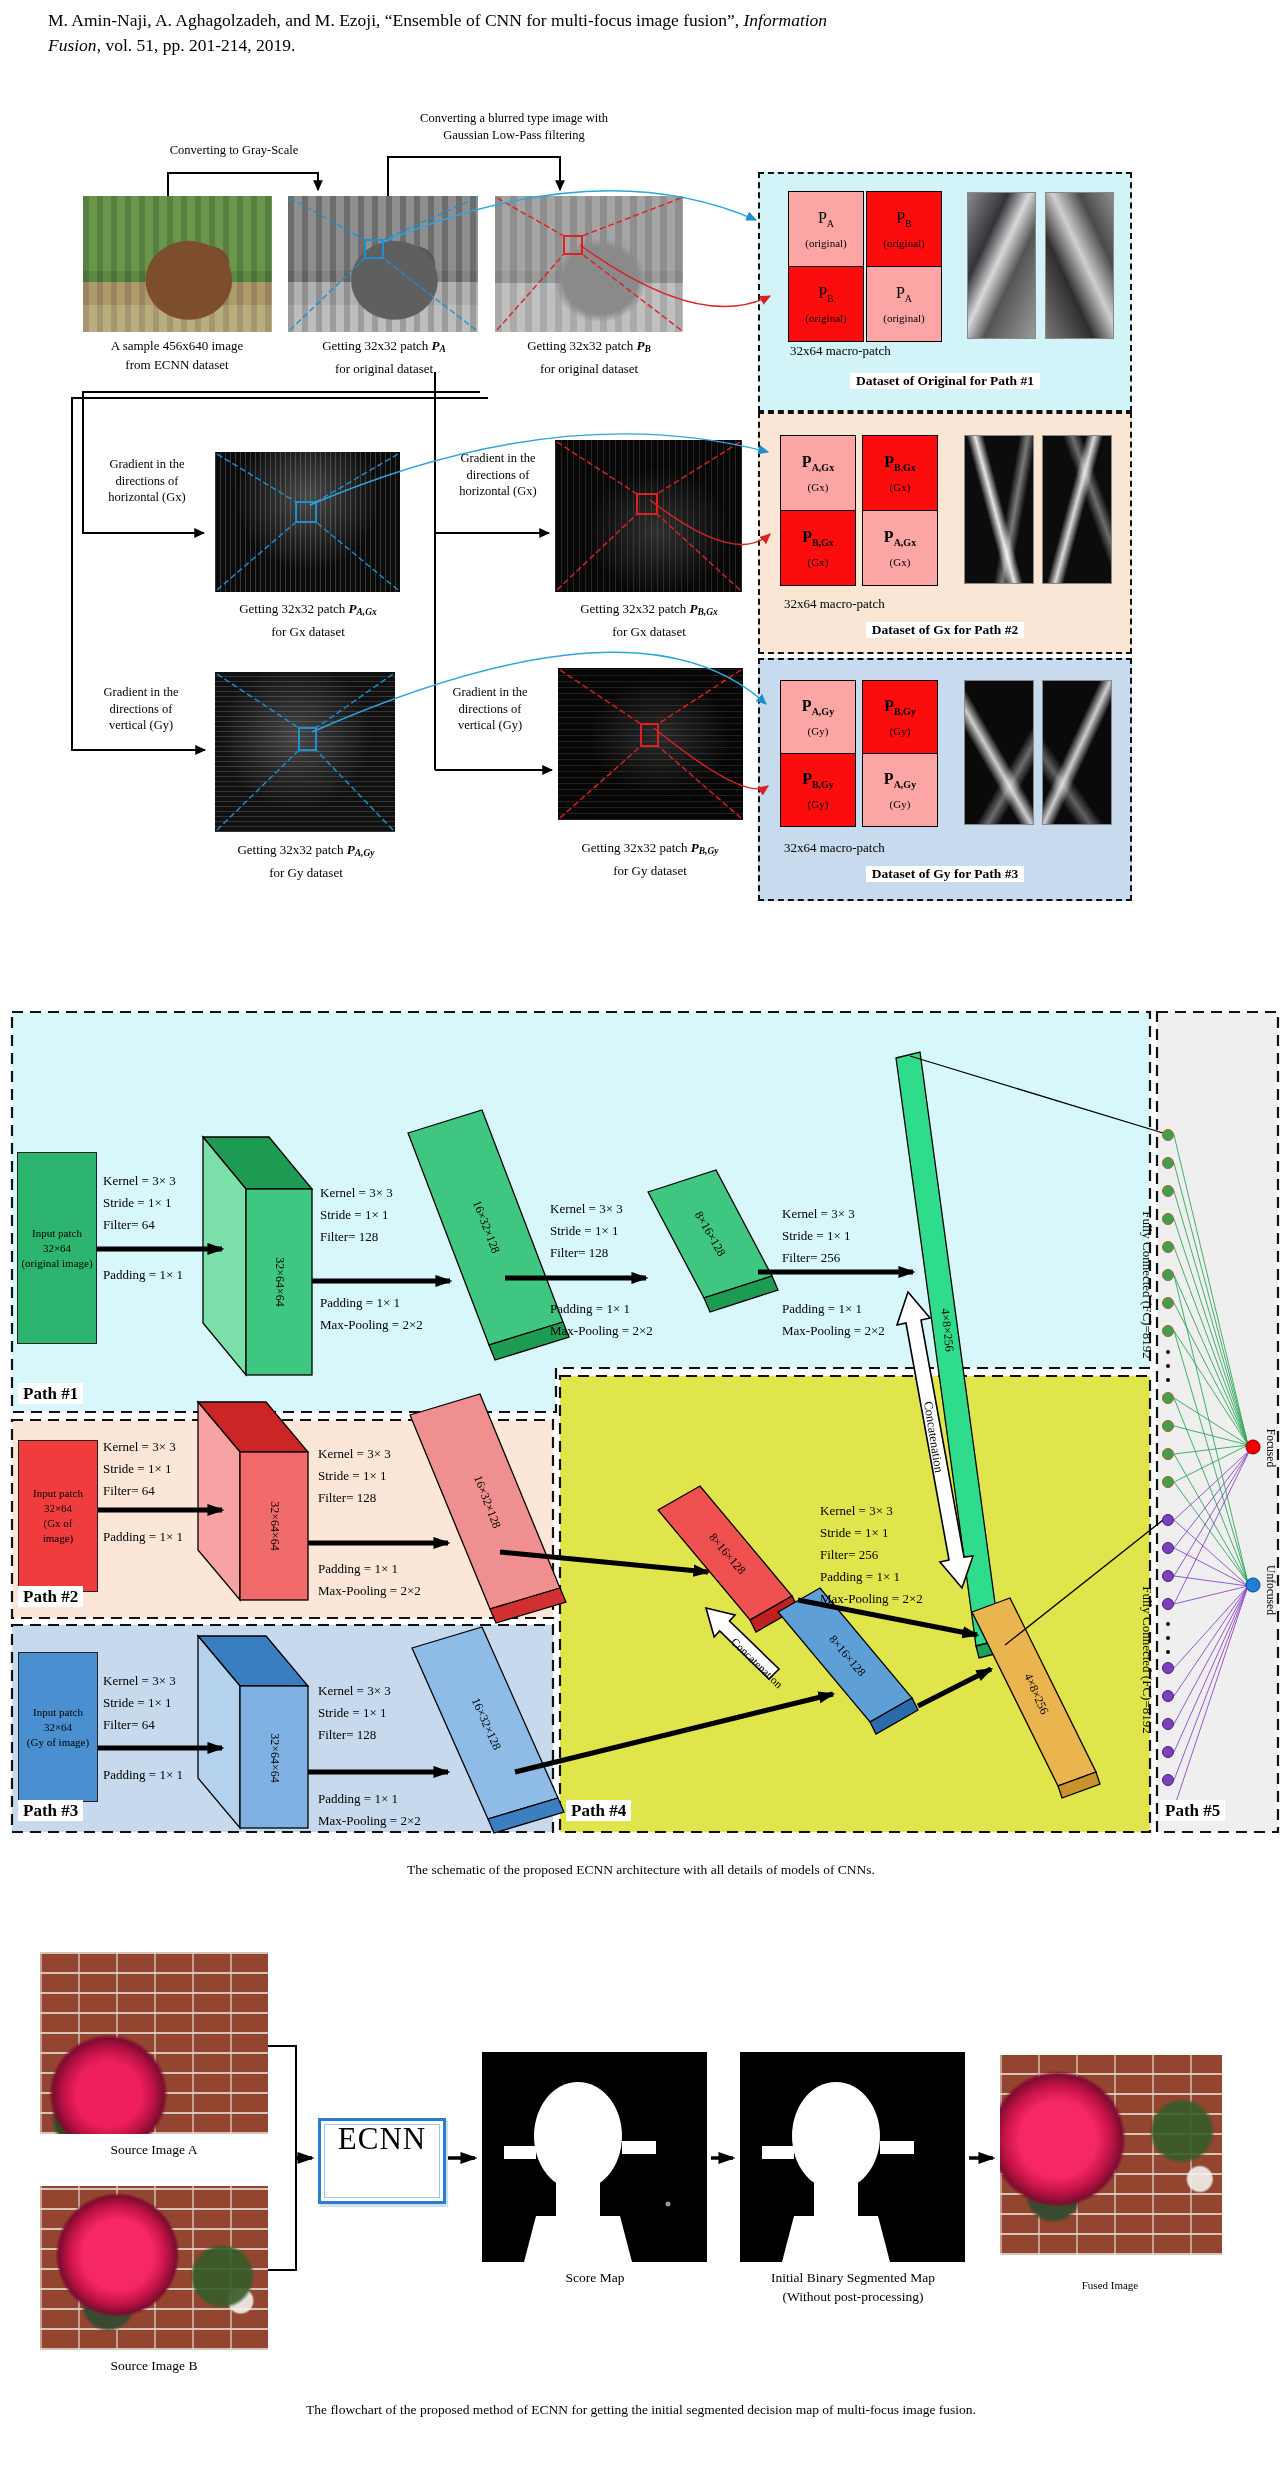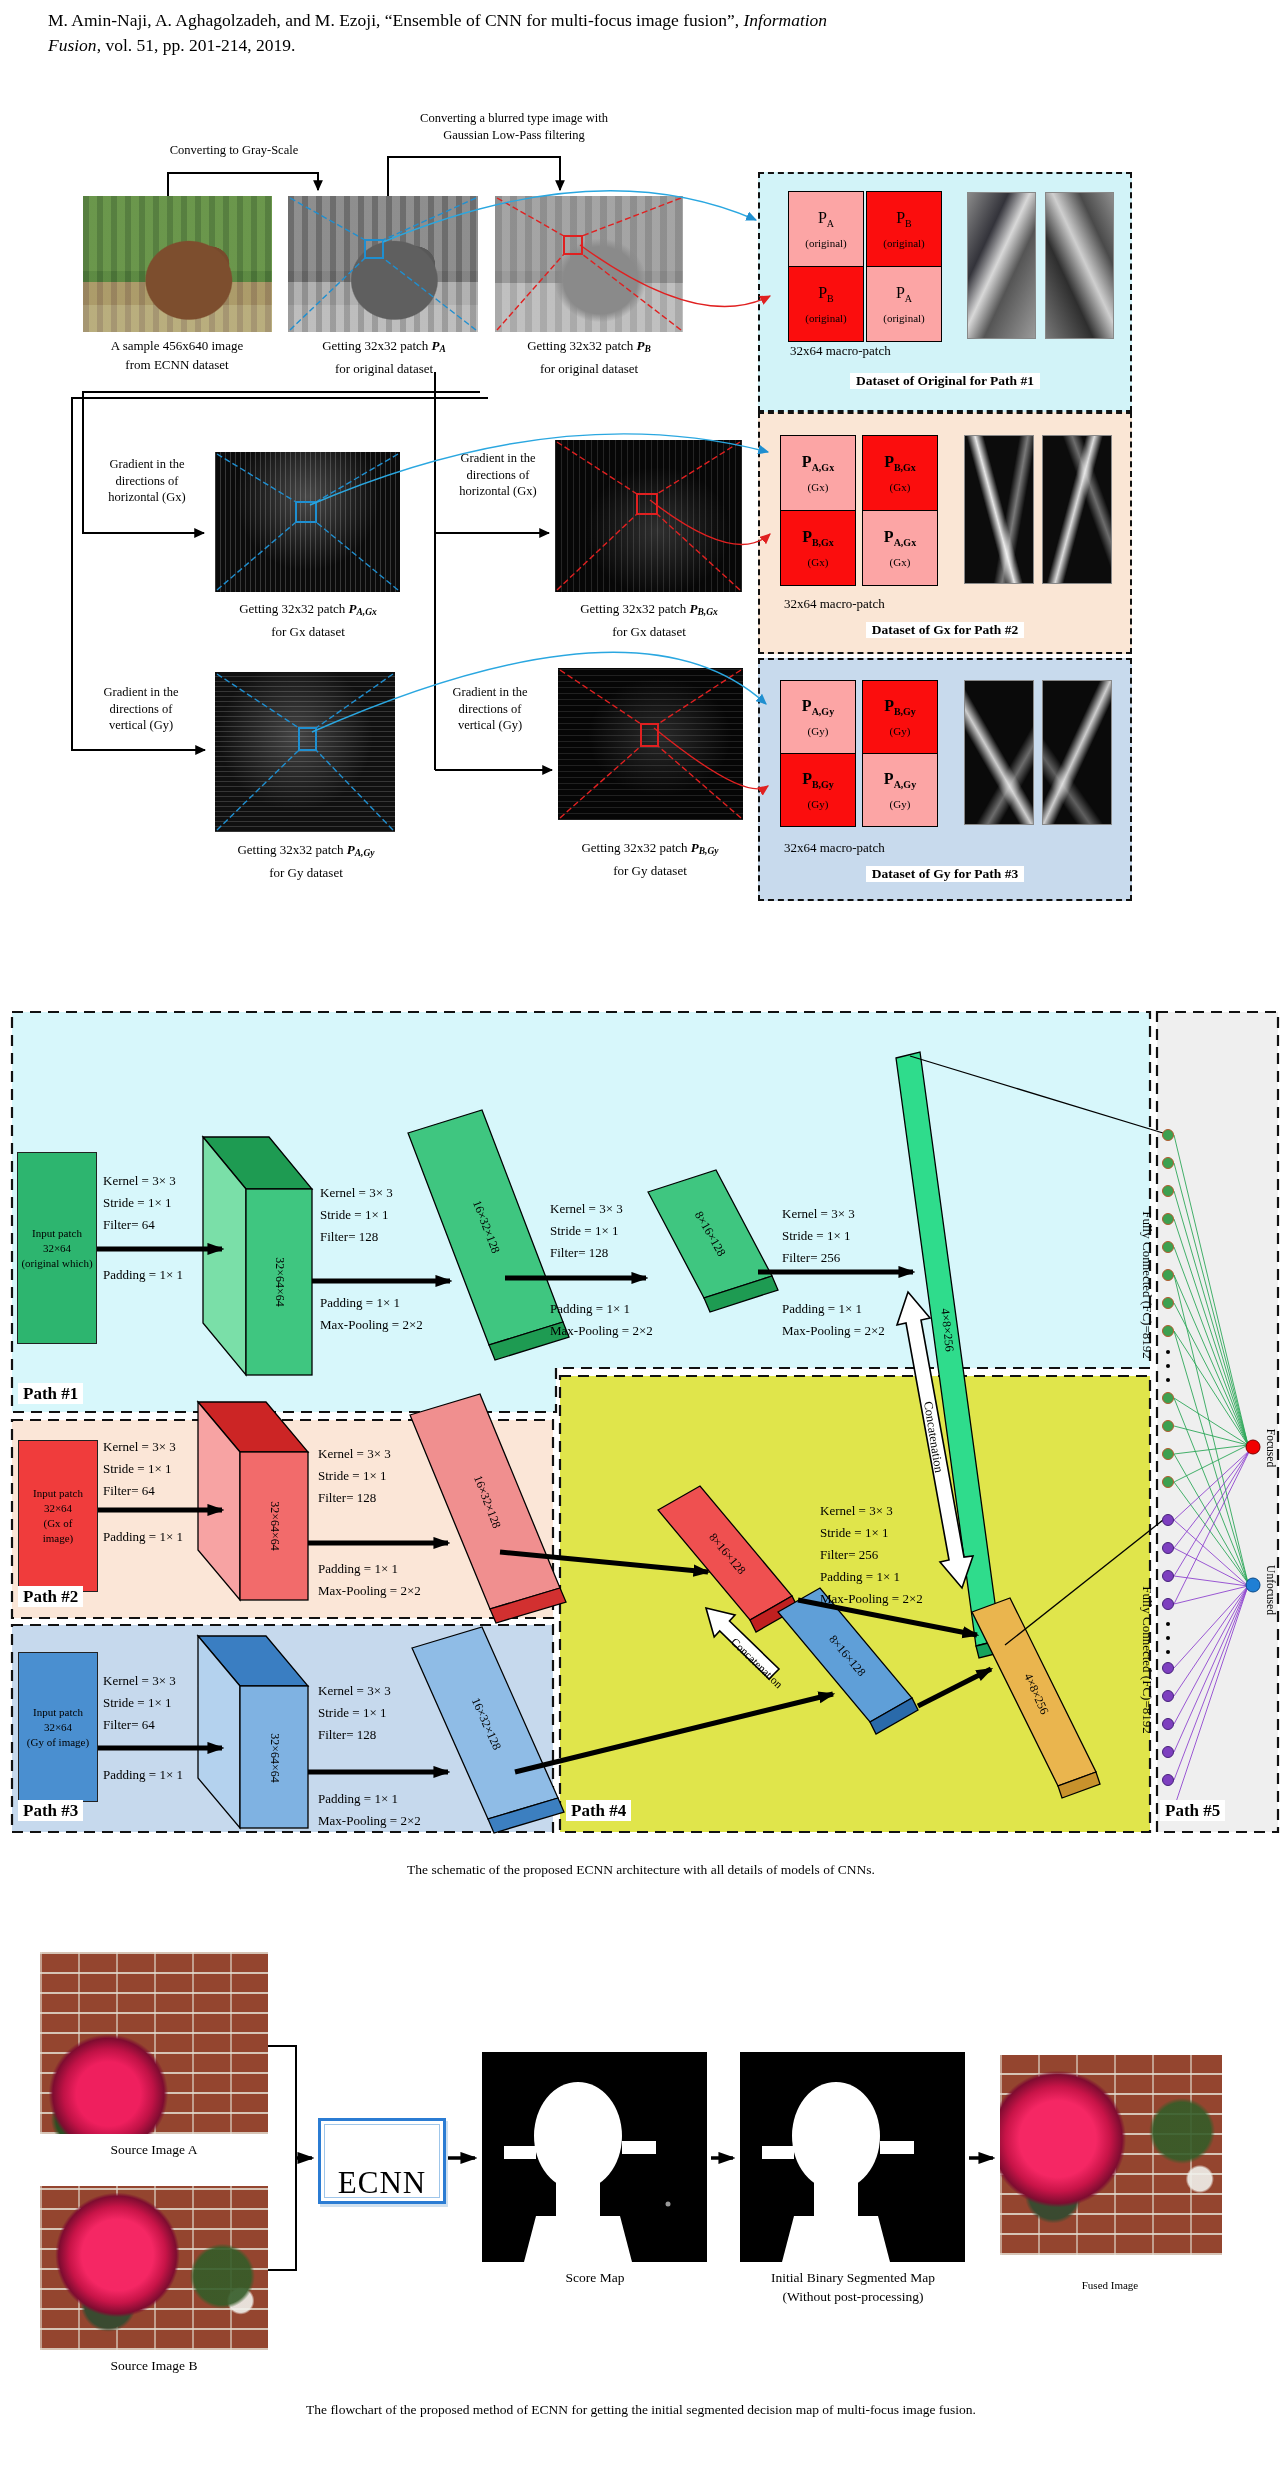--- a/index.html
+++ b/index.html
@@ -90,21 +90,21 @@
   .fusedImg{background-image:
     radial-gradient(circle at 26% 42%,#f52764 0 19%,#c81448 26%,#7e0c30 32%,transparent 34%),
     radial-gradient(circle at 24% 70%,#3a4a30 0 11%,transparent 13%),
     radial-gradient(circle at 82% 38%,rgba(52,92,40,.9) 0 13%,transparent 15%),
     radial-gradient(circle at 90% 62%,rgba(240,240,235,.9) 0 5%,transparent 6%),
     repeating-linear-gradient(0deg,rgba(225,218,205,.85) 0 2px,transparent 2px 20px),
     repeating-linear-gradient(90deg,rgba(225,218,205,.6) 0 2px,transparent 2px 38px)}
   .black{background:#000}
   .ecnn{position:absolute;border:3px solid #2b7cd3;background:#fff;
         box-shadow:inset 0 0 0 3px #fff,inset 0 0 0 4px #9fc6ea,2px 3px 0 #cfe0ef;
-        display:flex;align-items:flex-end;justify-content:center;
+        display:flex;align-items:flex-start;justify-content:center;
         font-size:31px;letter-spacing:1px}
   .figcap{position:absolute;width:1282px;text-align:center;font-size:13.5px}
   .macro{position:absolute;font-size:13px}
   .dtitle{position:absolute;text-align:center;width:100%}
   .dtitle span{display:inline-block;background:#fff;font-weight:bold;font-size:13.5px;padding:0 6px}
 </style>
 </head>
 <body>
 
 <div id="page">
@@ -507,21 +507,21 @@
   </div>
   <div class="cap" style="left:550px;top:838px;width:200px">
     <div><span>Getting 32x32 patch </span><span class="pi">P</span><span class="psub">B,Gy</span></div>
     <div>for Gy dataset</div>
   </div>
 
 
   <div class="inbox" style="left:17px;top:1152px;width:78px;height:190px;background:#2db56f">
     <div>Input patch</div>
       <div>32×64</div>
-      <div>(original which)</div>
+      <div>(original image)</div>
   </div>
   <div class="inbox" style="left:18px;top:1440px;width:78px;height:150px;background:#f03c3c">
     <div>Input patch</div>
       <div>32×64</div>
       <div>(Gx of</div>
       <div>image)</div>
   </div>
   <div class="inbox" style="left:18px;top:1652px;width:78px;height:148px;background:#4a8fd0">
     <div>Input patch</div>
       <div>32×64</div>

